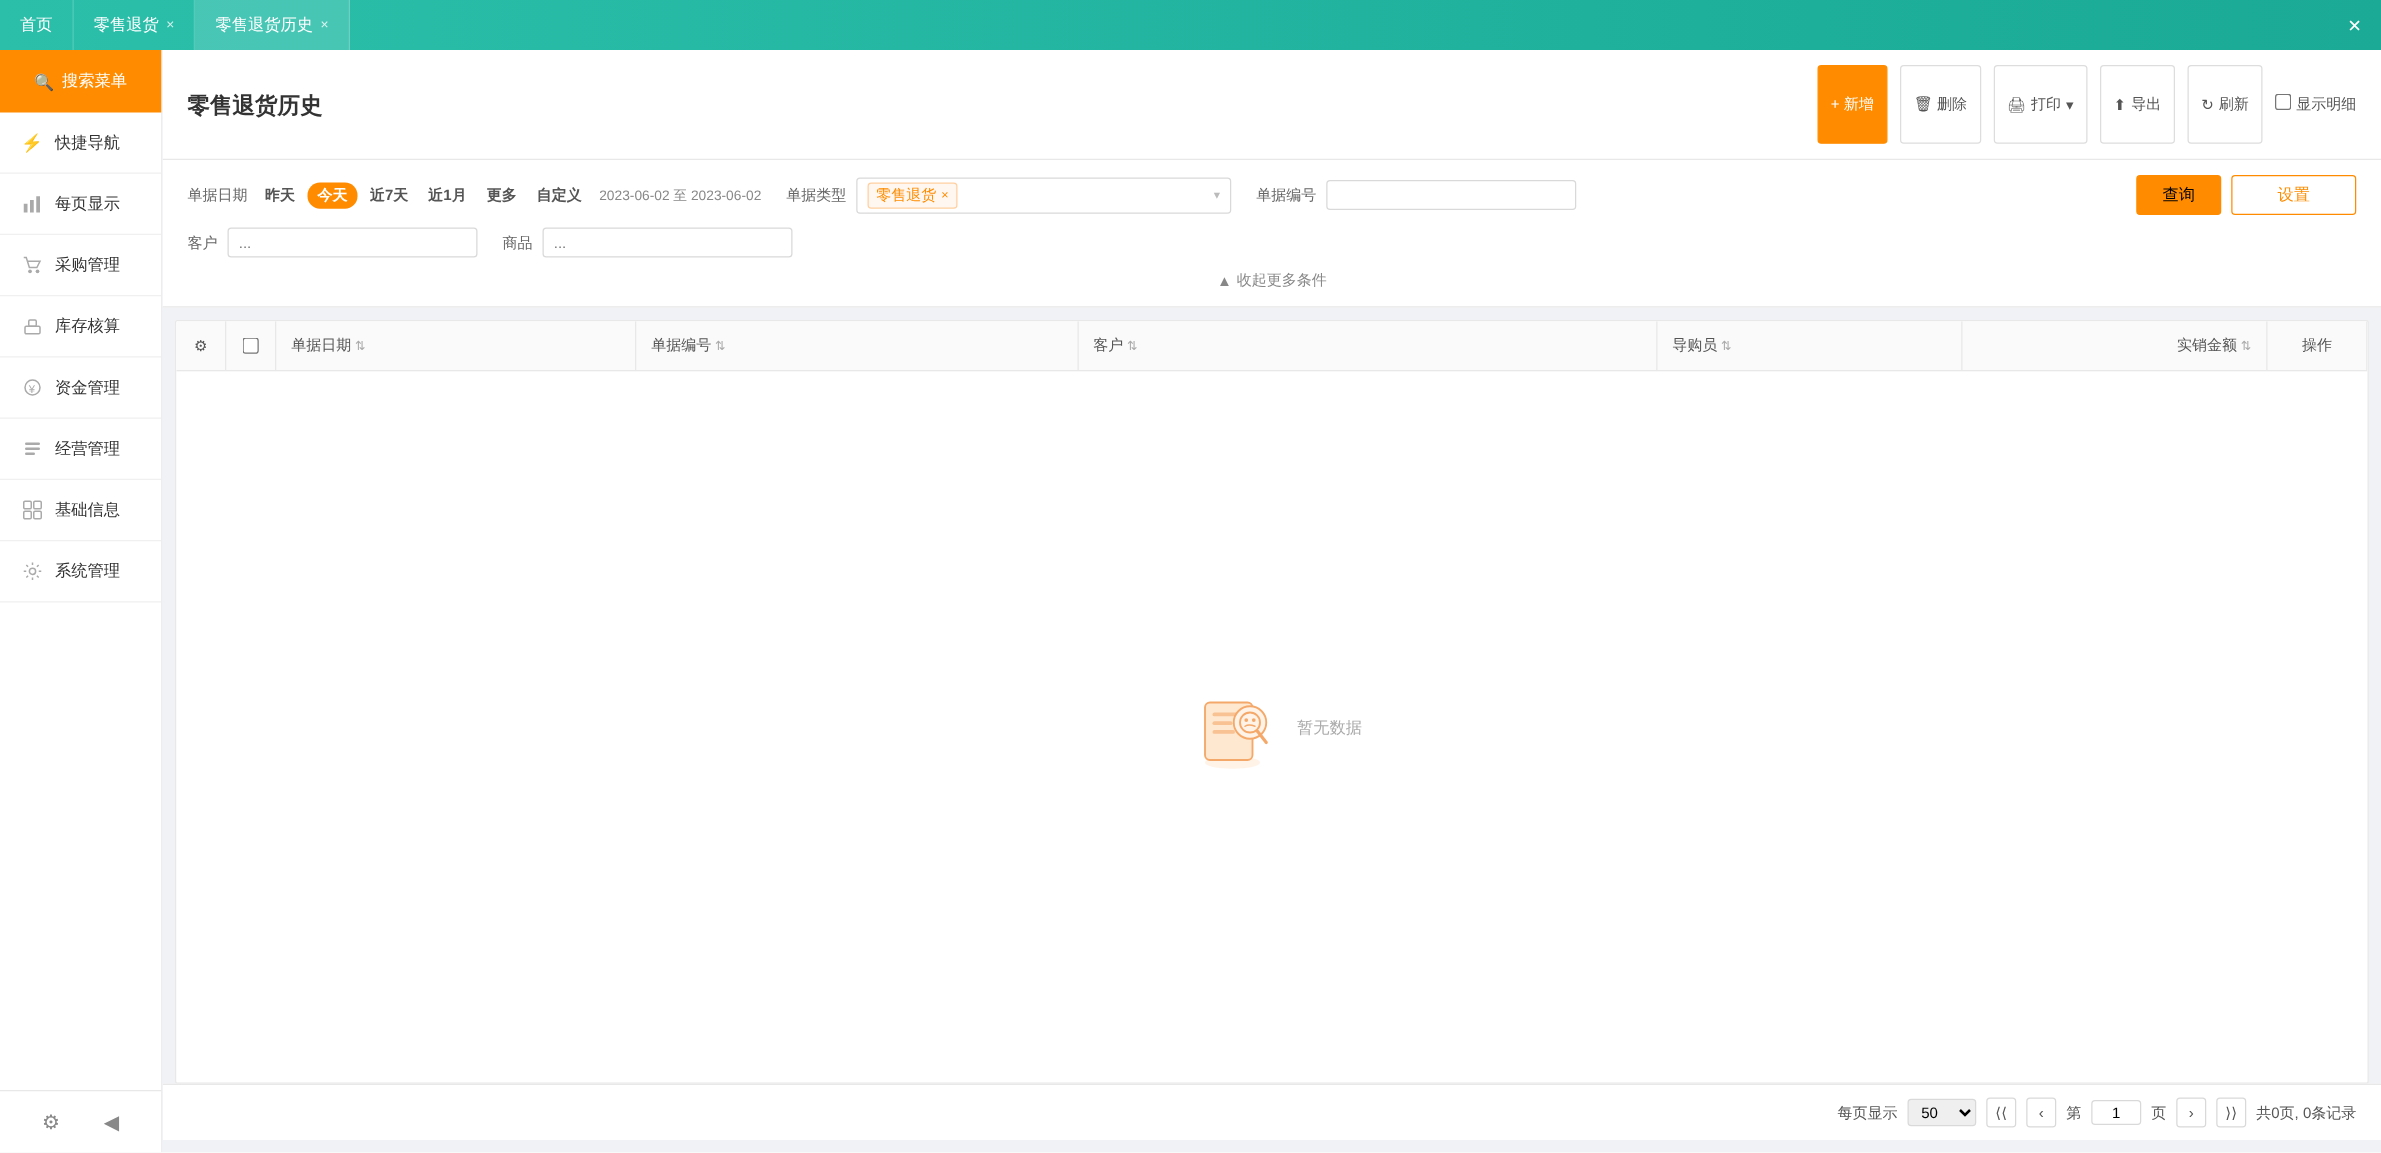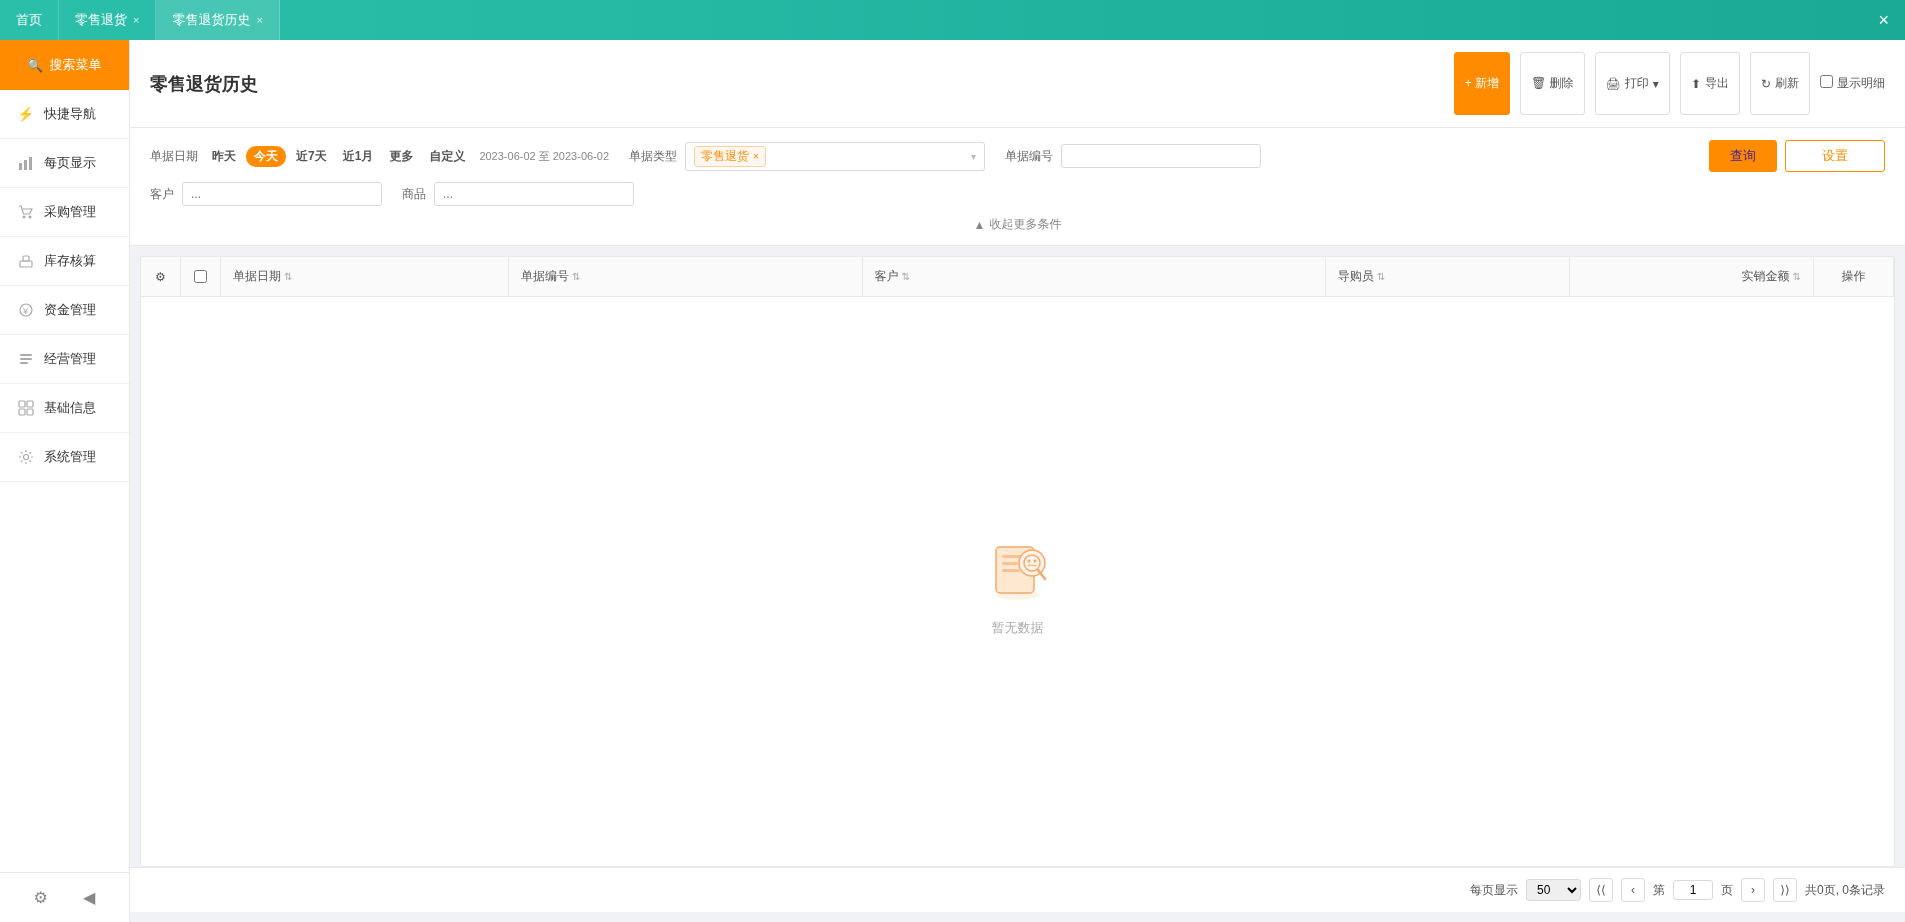--- a/index.html
+++ b/index.html
@@ -149,21 +149,21 @@
       font-size: 12px;
       color: #555;
     }
     .toolbar-btn.primary {
       background: #ff8c00;
       color: #fff;
       border-color: #ff8c00;
     }
     .toolbar-btn.query-btn {
       background: #ff8c00;
-      color: #4c1d95;
+      color: #000000;
       border-color: #ff8c00;
       padding: 6px 20px;
       font-size: 13px;
     }
     .toolbar-btn.set-btn {
       background: #fff;
       color: #ff8c00;
       border-color: #ff8c00;
       padding: 6px 36px;
       font-size: 13px;
@@ -314,21 +314,21 @@
     .th.customer { flex: 2; }
     .th.guide { flex: 1; }
     .th.amount { flex: 1; justify-content: flex-end; }
     .th.action { width: 80px; justify-content: center; }
     .sort-icon { color: #aaa; font-size: 10px; }
 
     
     .empty-state {
       flex: 1;
       display: flex;
-      flex-direction: column;
+      flex-direction: row;
       align-items: center;
       justify-content: center;
       gap: 12px;
     }
     .empty-img {
       width: 80px;
       height: 80px;
     }
     .empty-text {
       color: #aaa;

